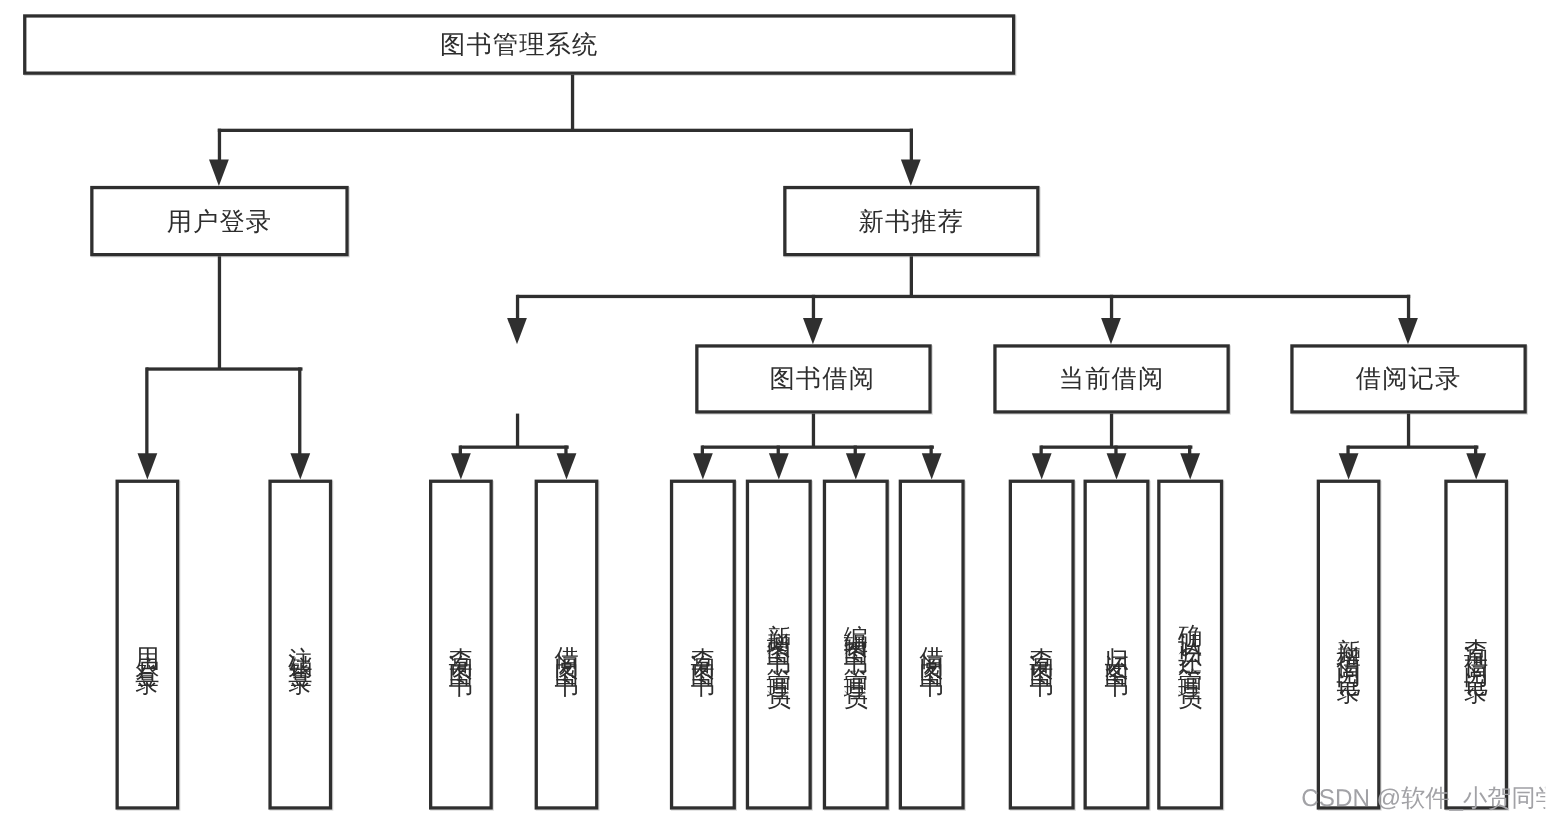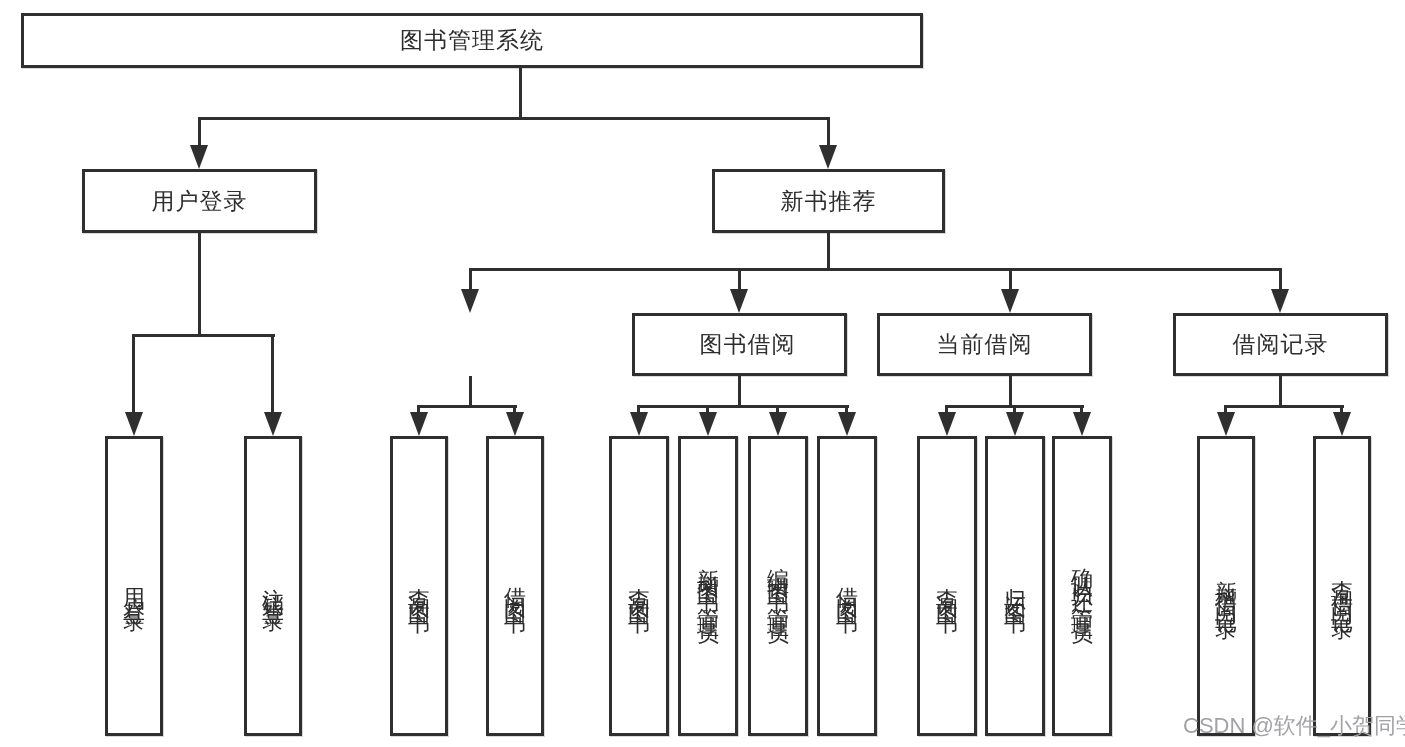--- a/index.html
+++ b/index.html
@@ -88,21 +88,21 @@
   <div class="vline" style="left:1009px;top:268px;height:24px;"></div>
   <div class="vline" style="left:1279px;top:268px;height:24px;"></div>
   <div class="arrow" style="left:461px;top:289px;"></div>
   <div class="arrow" style="left:730px;top:289px;"></div>
   <div class="arrow" style="left:1001px;top:289px;"></div>
   <div class="arrow" style="left:1271px;top:289px;"></div>
 
   <div class="box" style="left:632px;top:313px;width:215px;height:63px;padding-left:16px;">
     <span class="hlabel">图书借阅</span>
   </div>
-  <div class="box" style="left:877px;top:313px;width:215px;height:63px;">
+  <div class="box" style="left:903px;top:313px;width:215px;height:63px;">
     <span class="hlabel">当前借阅</span>
   </div>
   <div class="box" style="left:1173px;top:313px;width:215px;height:63px;">
     <span class="hlabel">借阅记录</span>
   </div>
 
   <div class="vline" style="left:469px;top:376px;height:31px;"></div>
   <div class="hline" style="left:418px;top:405px;width:99px;"></div>
   <div class="vline" style="left:417px;top:405px;height:9px;"></div>
   <div class="vline" style="left:513px;top:405px;height:9px;"></div>

